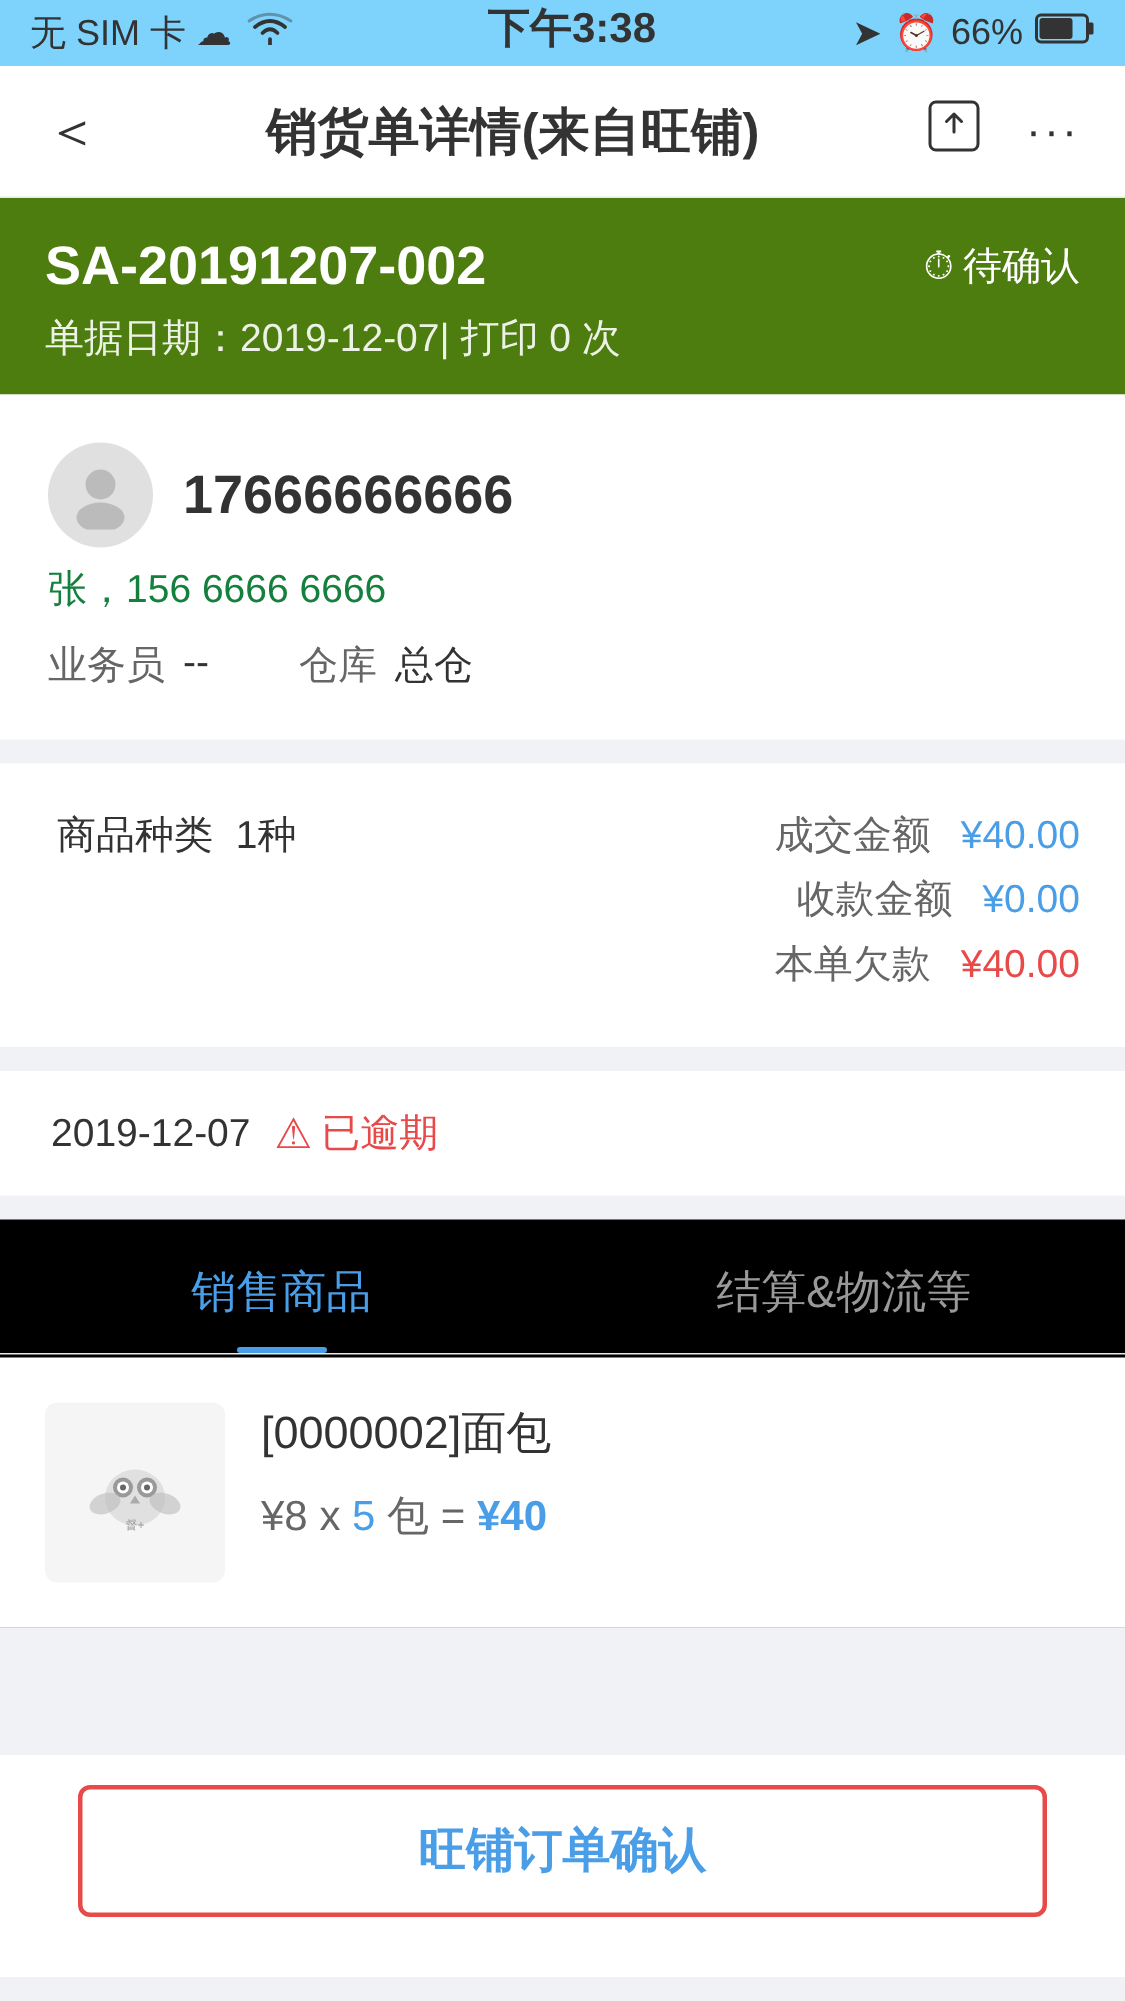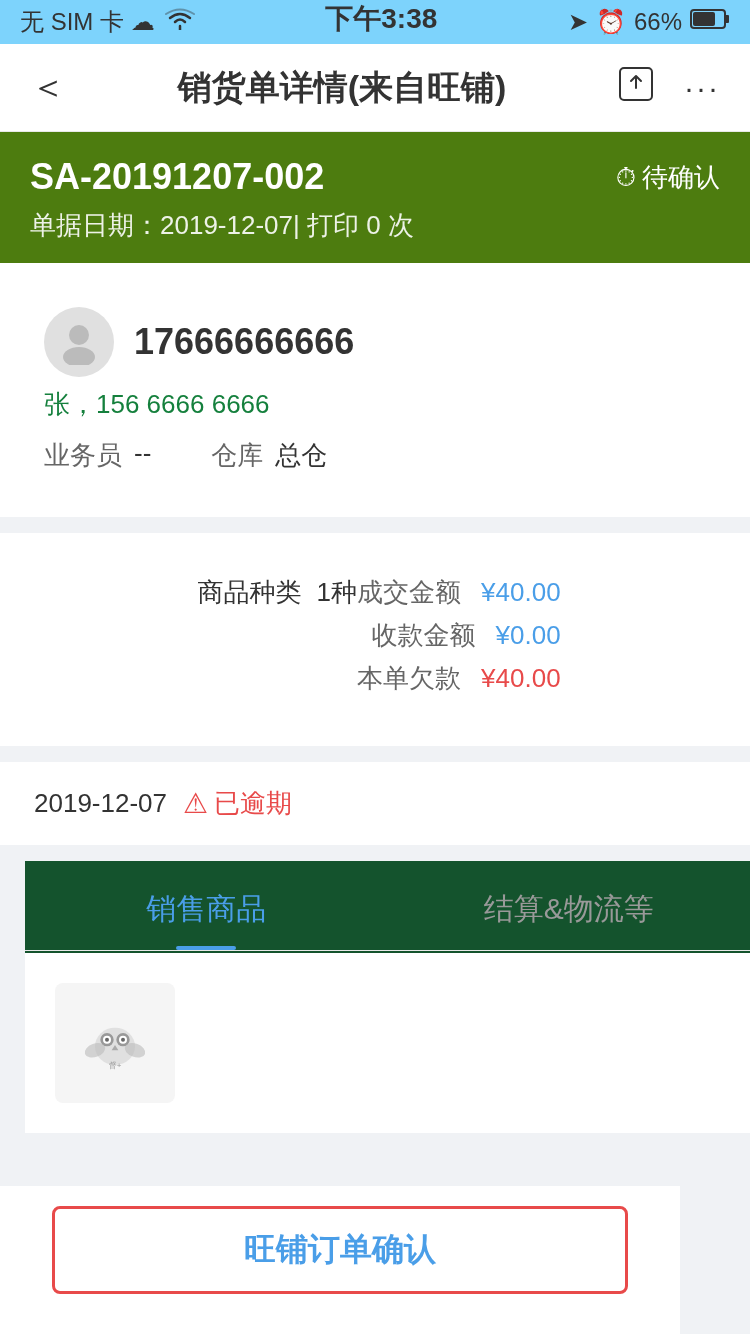--- a/index.html
+++ b/index.html
@@ -77,21 +77,21 @@
 
     
     .card {
       background: #fff;
       margin-bottom: 16px;
     }
 
     
     .customer-section {
       background: #fff;
-      padding: 44px;
+      padding: 32px;
       margin-bottom: 16px;
     }
     .customer-top {
       display: flex;
       align-items: center;
       gap: 20px;
       margin-bottom: 10px;
     }
     .avatar {
       width: 70px;
@@ -121,24 +121,24 @@
       font-size: 26px;
       color: #666;
     }
     .meta-item { display: flex; gap: 12px; }
     .meta-label { color: #666; }
     .meta-value { color: #333; }
 
     
     .summary-section {
       background: #fff;
-      padding: 42px;
-      margin-bottom: 16px;
-      display: flex;
-      justify-content: center;
+      padding: 30px;
+      margin-bottom: 16px;
+      display: flex;
+      justify-content: space-between;
       align-items: flex-start;
     }
     .summary-left { font-size: 26px; color: #666; }
     .summary-left span { color: #333; margin-left: 8px; }
     .summary-right { text-align: right; }
     .summary-row {
       display: flex;
       justify-content: flex-end;
       align-items: center;
       gap: 20px;
@@ -164,23 +164,22 @@
     .overdue-badge {
       display: flex;
       align-items: center;
       gap: 6px;
       color: #e84a4a;
       font-size: 26px;
     }
 
     
     .tabs-section {
-      background: #14532d;
+      background: #000000;
       margin-bottom: 0;
-      margin-left: 25px;
     }
     .tabs-row {
       display: flex;
       border-bottom: 1px solid #e8e8e8;
     }
     .tab-item {
       flex: 1;
       text-align: center;
       padding: 28px 0 20px;
       font-size: 30px;
@@ -238,22 +237,22 @@
 
     
     .bottom-space {
       height: 180px;
       background: #f0f2f5;
     }
 
     
     .bottom-action {
       position: fixed;
-      bottom: 0;
-      width: 680px;
+      bottom: 16px;
+      width: 750px;
       background: #fff;
       padding: 20px 52px 40px;
     }
     .confirm-btn {
       width: 100%;
       height: 88px;
       border: 3px solid #e84a4a;
       border-radius: 8px;
       background: #fff;
       color: #4a9ee8;
@@ -422,20 +421,31 @@
         <circle cx="72" cy="40" r="3" fill="#666"></circle>
 
         <polygon points="60,48 55,56 65,56" fill="#aaa"></polygon>
 
         <ellipse cx="30" cy="56" rx="16" ry="10" fill="#bbb" opacity="0.6" transform="rotate(-20,30,56)"></ellipse>
         <ellipse cx="90" cy="56" rx="16" ry="10" fill="#bbb" opacity="0.6" transform="rotate(20,90,56)"></ellipse>
 
         <text x="60" y="82" text-anchor="middle" font-size="12" fill="#999" font-family="Arial">督+</text>
       </svg>
     </div>
+    <div class="product-info">
+      <div class="product-name">[0000002]面包</div>
+      <div class="product-price">
+        <span>¥8</span>
+        <span> x </span>
+        <span class="qty-highlight">5</span>
+        <span>包</span>
+        <span> = </span>
+        <span class="price-highlight">¥40</span>
+      </div>
+    </div>
   </div>
 </div>
 
 <div class="bottom-space"></div>
 
 <div class="bottom-action">
   <button class="confirm-btn">旺铺订单确认</button>
 </div>
 
 </body></html>

